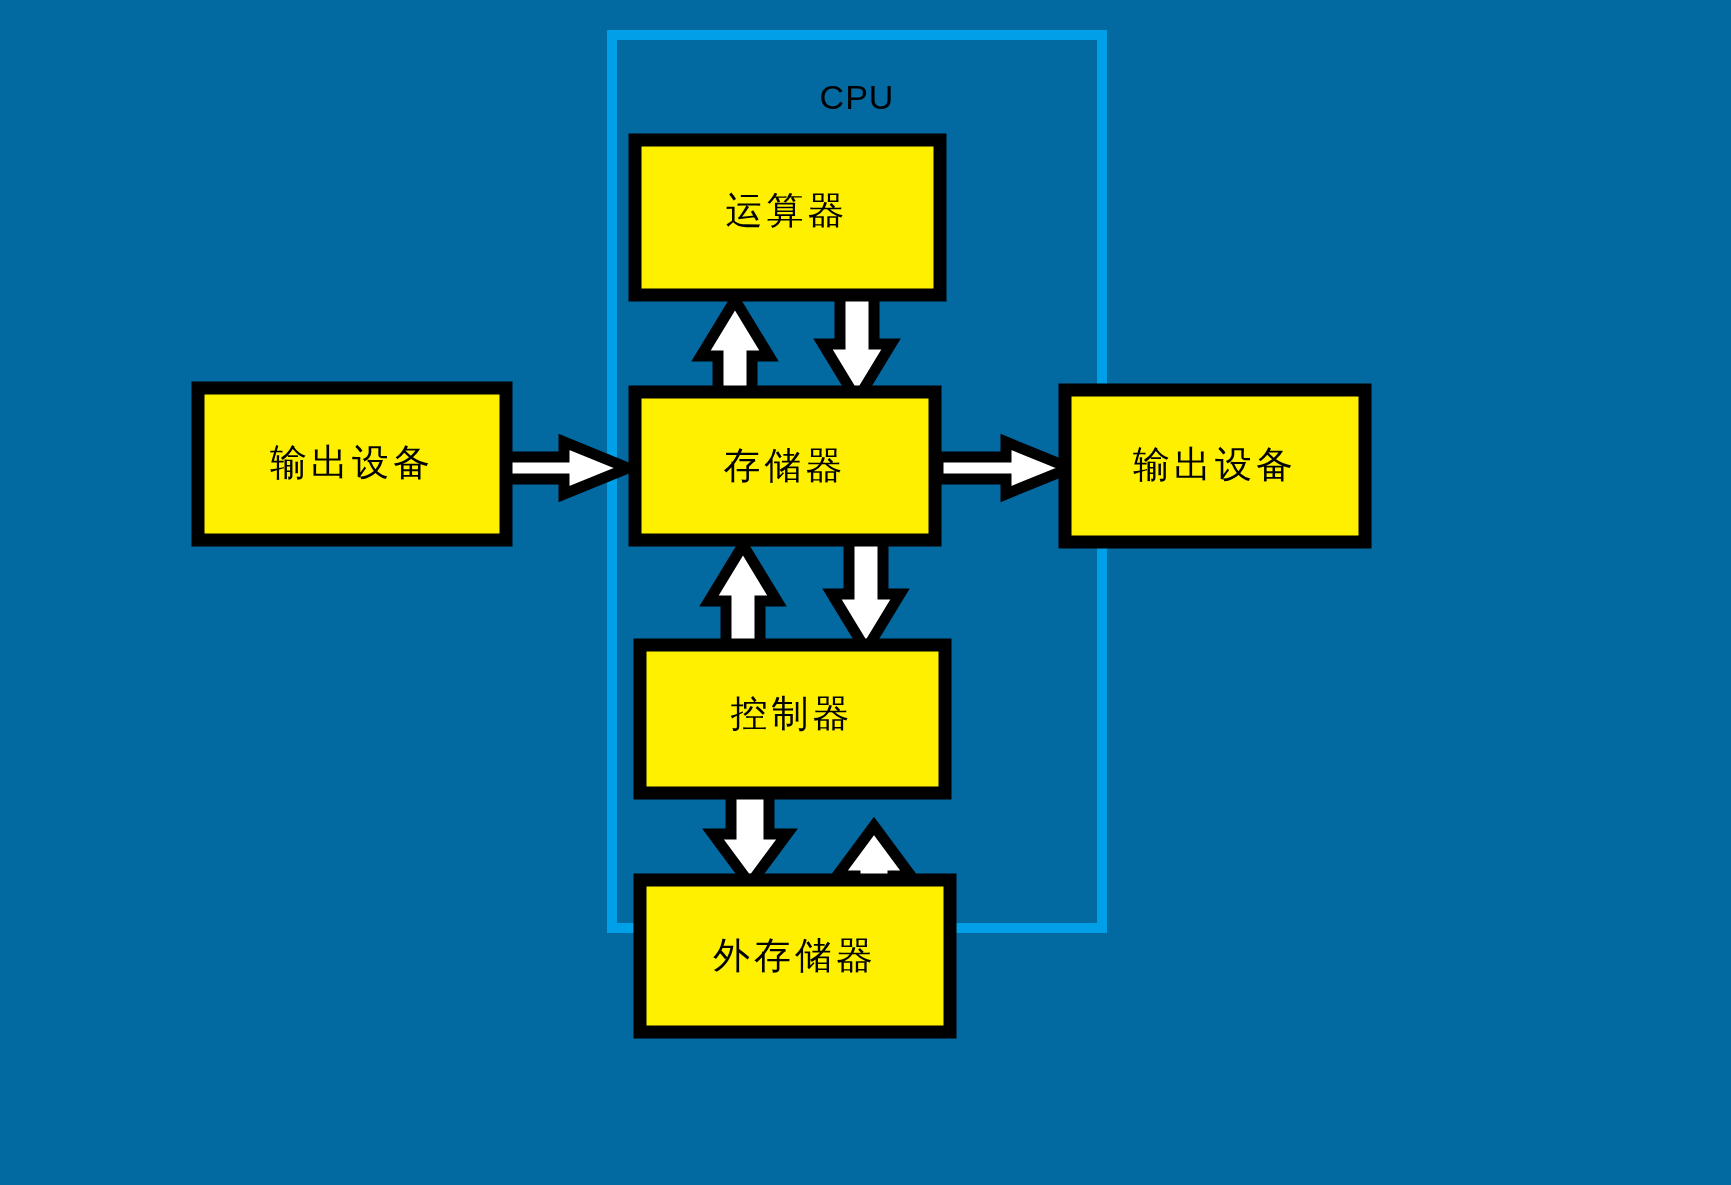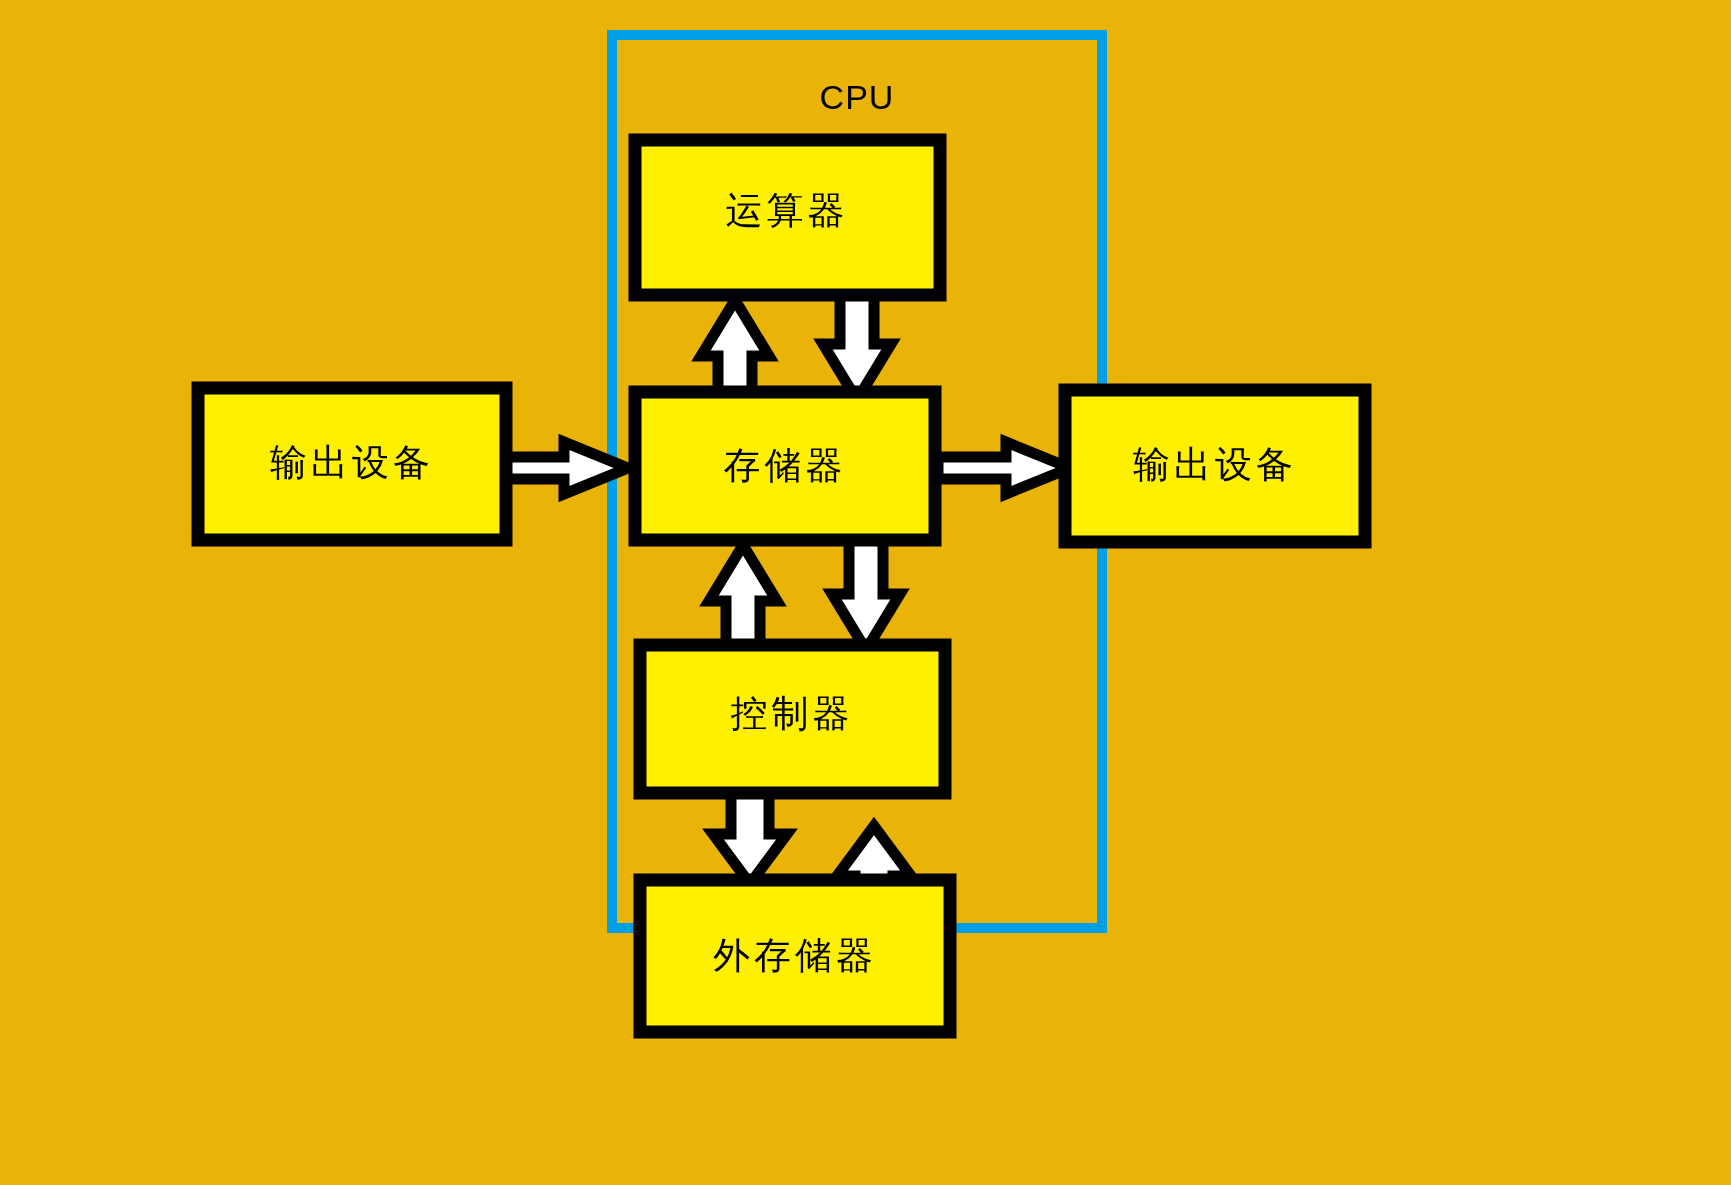--- a/index.html
+++ b/index.html
@@ -10,21 +10,21 @@
   body {
     width: 1731px;
     height: 1185px;
     font-family: "Liberation Sans", sans-serif;
     overflow: hidden;
   }
   #diagram-root {
     position: relative;
     width: 1731px;
     height: 1185px;
-    background: #eab308;
+    background: #0369a1;
   }
   svg.diagram {
     position: absolute;
     left: 0;
     top: 0;
     width: 1731px;
     height: 1185px;
     display: block;
   }
   .box-rect {

